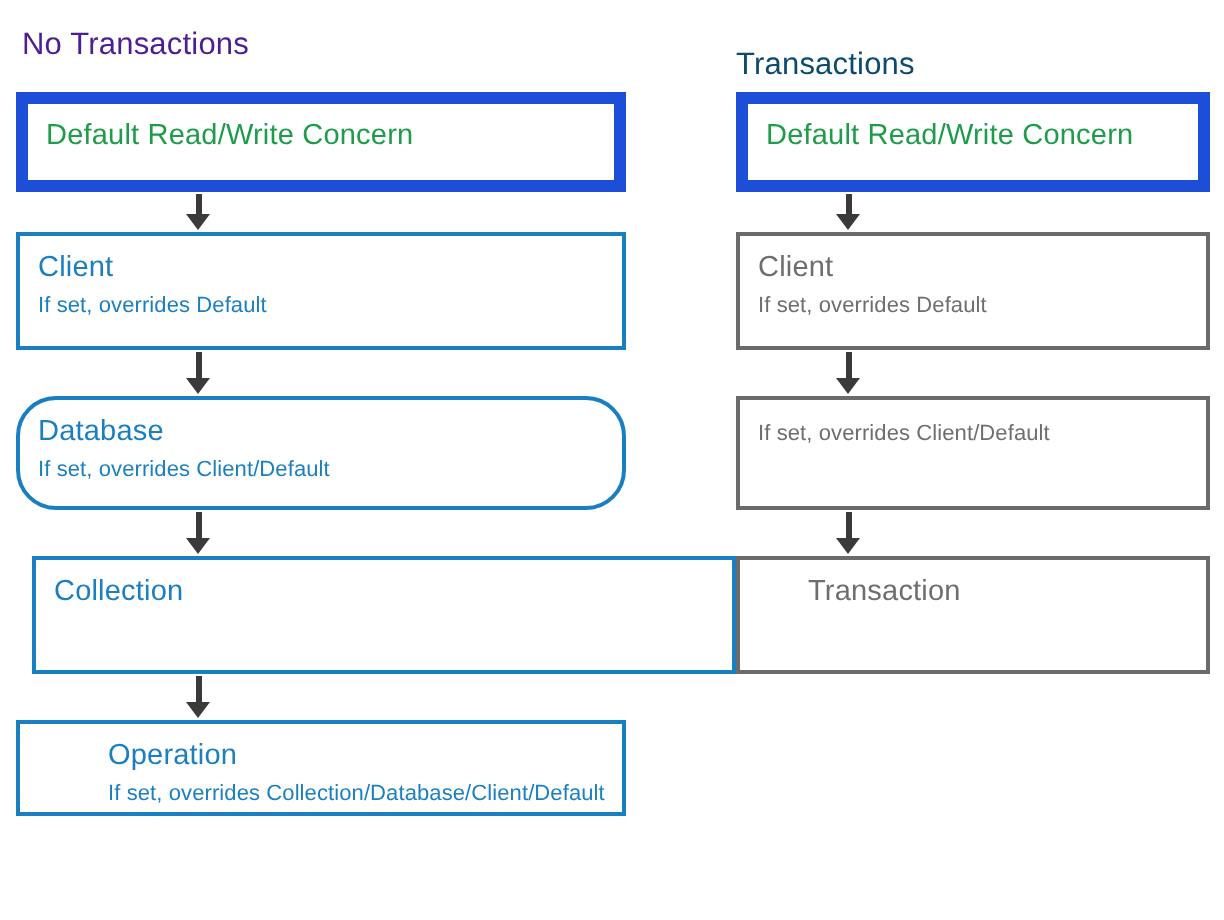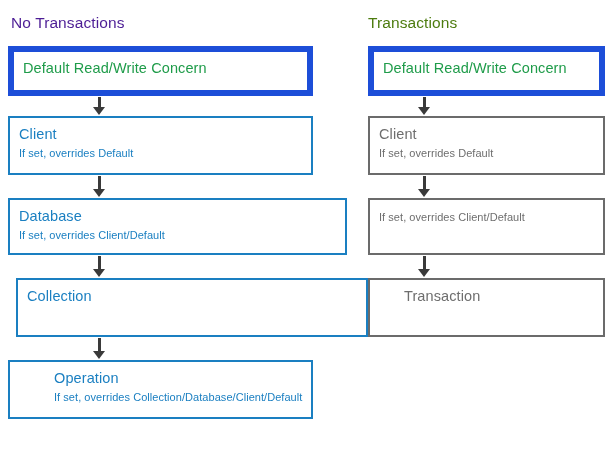--- a/index.html
+++ b/index.html
@@ -33,21 +33,21 @@
   .col-right { left: 355px; width: 257px; }
 
   .col-heading {
     position: absolute;
     font-size: 15.5px;
     font-weight: 400;
     letter-spacing: 0.1px;
     white-space: nowrap;
   }
   .heading-left  { left: 11px; top: 14px; color: #4c1d95; }
-  .heading-right { left: 13px; top: 14px; color: #4d7c0f; }
+  .heading-right { left: 13px; top: 24px; color: #0c4a6e; }
 
   .node {
     position: absolute;
     box-sizing: border-box;
     background: transparent;
     padding: 7px 0 0 9px;
   }
   .node .title {
     display: block;
     font-size: 14.5px;
@@ -119,40 +119,40 @@
     <div class="node blue" style="left:8px; top:116px; width:305px; height:59px;">
       <span class="title">Client</span>
       <span class="sub">If set, overrides Default</span>
     </div>
 
     <div class="arrow" style="left:93px; top:176px; height:21px;">
       <div class="shaft" style="height:14px;"></div>
       <div class="head" style="top:13px;"></div>
     </div>
 
-    <div class="node blue" style="left:8px; top:198px; width:339px; height:57px;">
+    <div class="node blue" style="left:8px; top:198px; width:305px; height:57px;border-radius:20px;">
       <span class="title">Database</span>
       <span class="sub">If set, overrides Client/Default</span>
     </div>
 
     <div class="arrow" style="left:93px; top:256px; height:21px;">
       <div class="shaft" style="height:14px;"></div>
       <div class="head" style="top:13px;"></div>
     </div>
 
     <div class="node blue" style="left:16px; top:278px; width:352px; height:59px;">
       <span class="title">Collection</span>
     </div>
 
     <div class="arrow" style="left:93px; top:338px; height:21px;">
       <div class="shaft" style="height:14px;"></div>
       <div class="head" style="top:13px;"></div>
     </div>
 
-    <div class="node blue" style="left:8px; top:360px; width:305px; height:59px;padding-left:44px;">
+    <div class="node blue" style="left:8px; top:360px; width:305px; height:48px;padding-left:44px;">
       <span class="title">Operation</span>
       <span class="sub">If set, overrides Collection/Database/Client/Default</span>
     </div>
 
   </div>
 
   <div class="column col-right">
 
     <div class="col-heading heading-right">Transactions</div>
 

